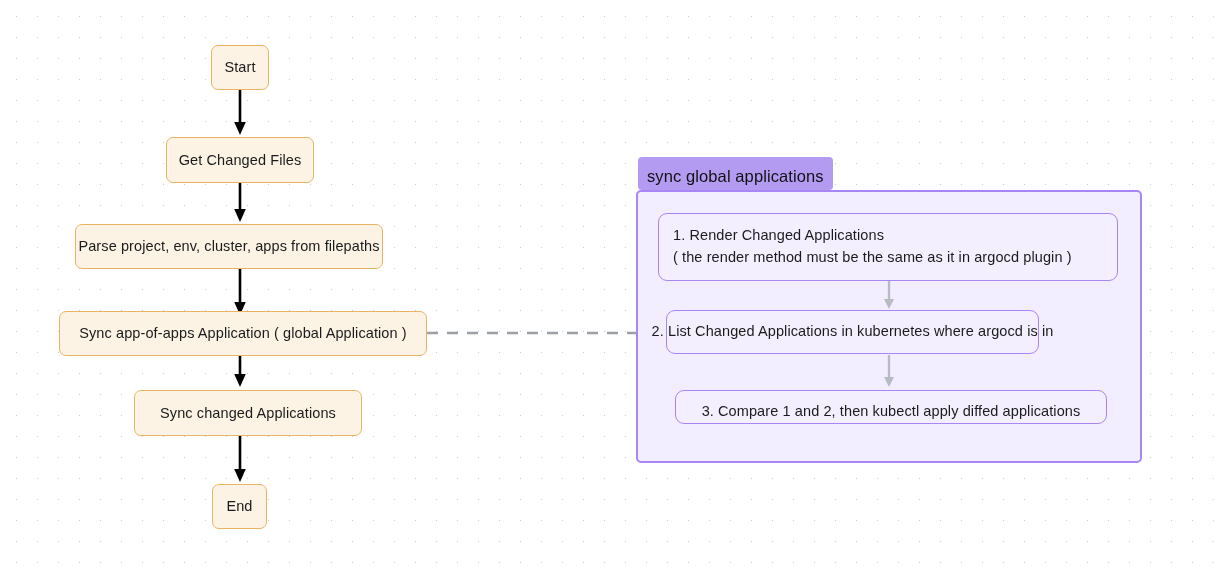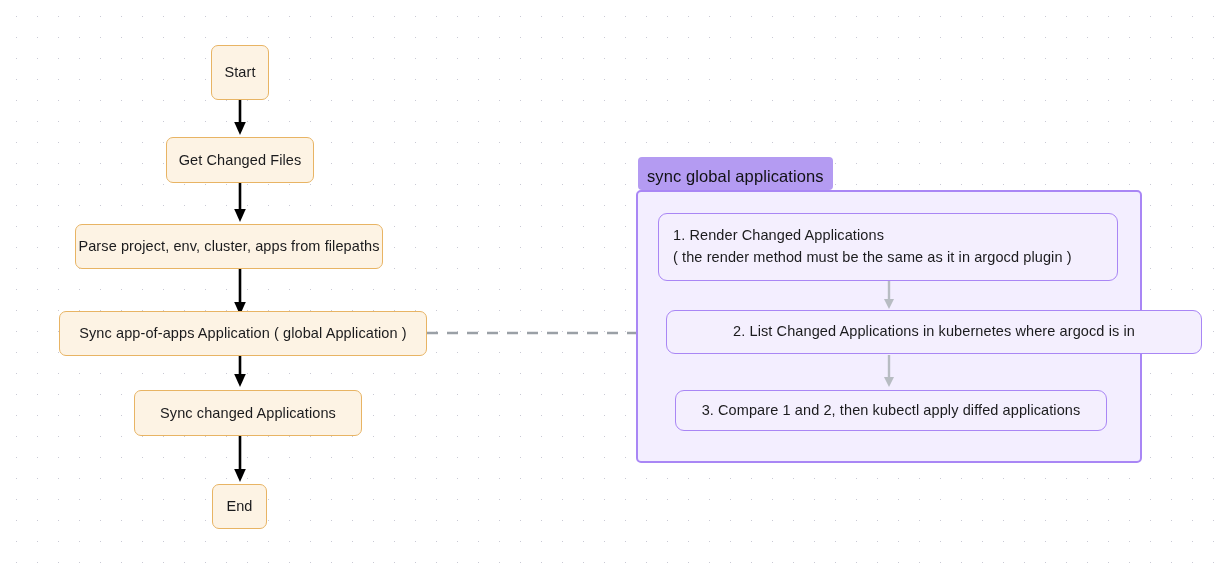--- a/index.html
+++ b/index.html
@@ -115,21 +115,21 @@
 
   <svg class="edge-svg" style="left:232px; top:436px; width:16px; height:49px;" viewBox="0 0 16 49">
     <line x1="8" y1="0" x2="8" y2="37" stroke="#000" stroke-width="2.6"></line>
     <polygon points="8,46 2.2,33 13.8,33" fill="#000"></polygon>
   </svg>
 
   <svg class="edge-svg" style="left:427px; top:327px; width:212px; height:12px;" viewBox="0 0 212 12">
     <line x1="0" y1="6" x2="210" y2="6" stroke="#9aa0a6" stroke-width="2.4" stroke-dasharray="11 9" stroke-linecap="butt"></line>
   </svg>
 
-  <div class="node" style="left:211px; top:45px; width:58px; height:55px;">
+  <div class="node" style="left:211px; top:45px; width:58px; height:45px;">
     <span>Start</span>
   </div>
 
   <div class="node" style="left:166px; top:137px; width:148px; height:46px;">
     <span>Get Changed Files</span>
   </div>
 
   <div class="node" style="left:75px; top:224px; width:308px; height:45px;">
     <span>Parse project, env, cluster, apps from filepaths</span>
   </div>
@@ -160,21 +160,21 @@
   <svg class="edge-svg" style="left:881px; top:355px; width:16px; height:34px;" viewBox="0 0 16 34">
     <line x1="8" y1="0" x2="8" y2="24" stroke="#b7bcc2" stroke-width="2.4"></line>
     <polygon points="8,32 3,22 13,22" fill="#b7bcc2"></polygon>
   </svg>
 
   <div class="pnode" style="left:658px; top:213px; width:460px; height:68px;">
     <span class="ln">1. Render Changed Applications</span>
     <span class="ln">( the render method must be the same as it in argocd plugin )</span>
   </div>
 
-  <div class="pnode center" style="left:666px; top:310px; width:536px; height:44px;">
+  <div class="pnode center" style="left:666px; top:310px; width:373px; height:44px;">
     <span class="ln">2. List Changed Applications in kubernetes where argocd is in</span>
   </div>
 
-  <div class="pnode center" style="left:675px; top:390px; width:432px; height:41px;">
+  <div class="pnode center" style="left:675px; top:390px; width:432px; height:34px;justify-content:flex-end;">
     <span class="ln">3. Compare 1 and 2, then kubectl apply diffed applications</span>
   </div>
 
 </div>
 
 </body></html>

